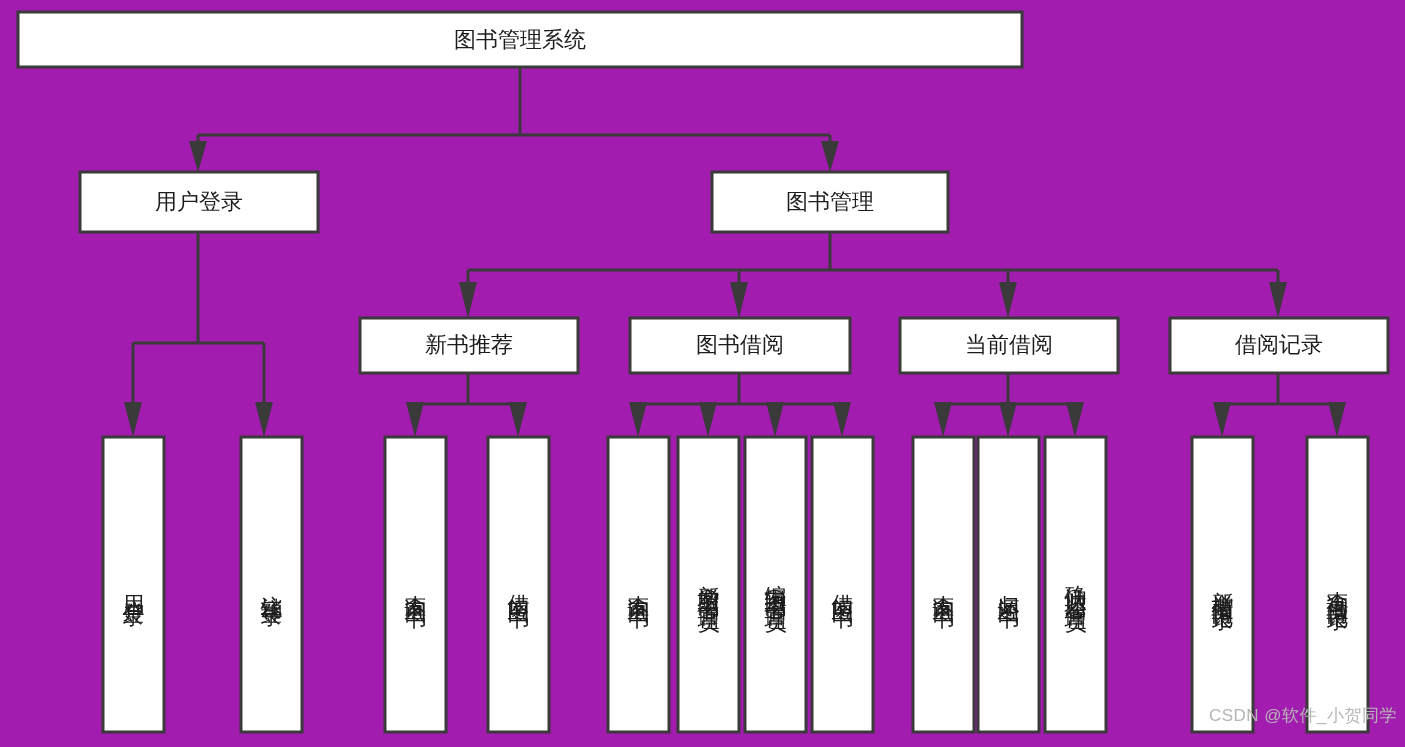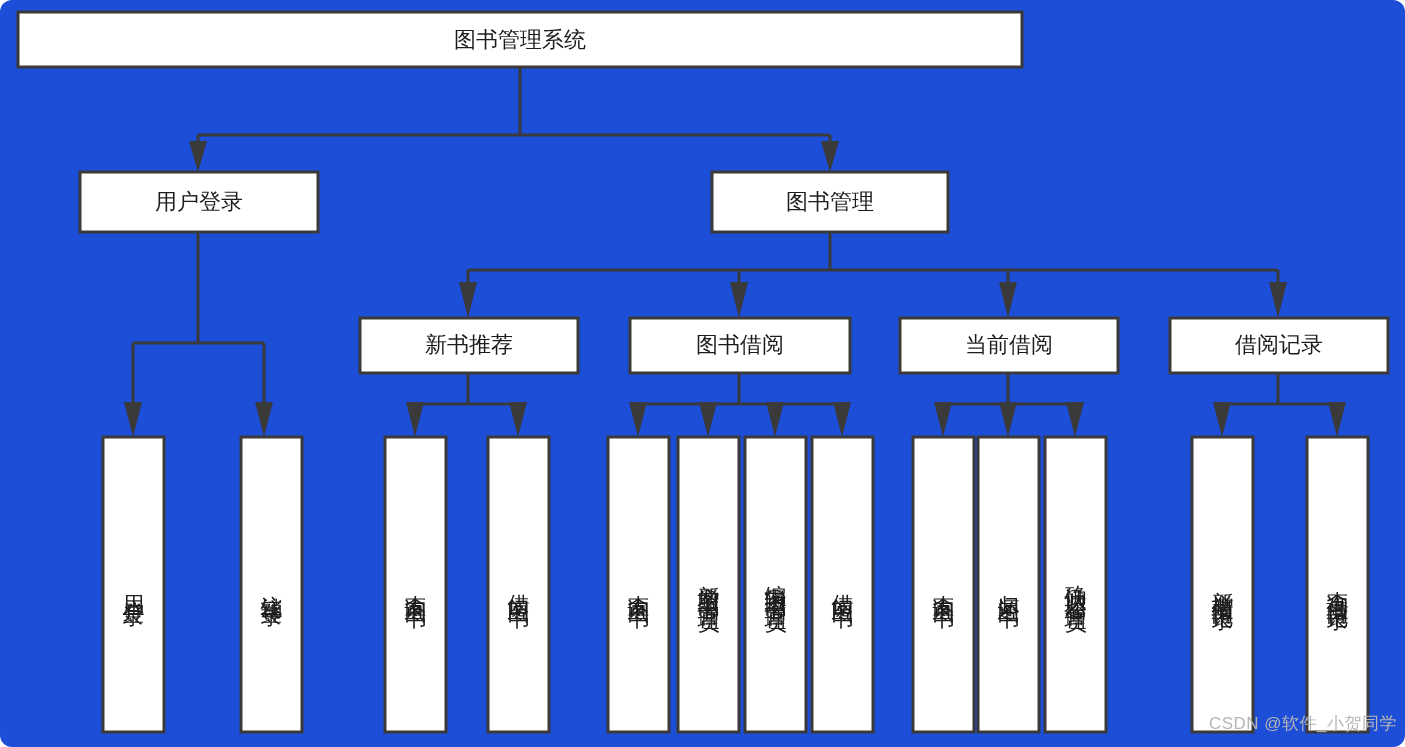--- a/index.html
+++ b/index.html
@@ -7,23 +7,22 @@
     padding: 0;
     background: #ffffff;
   }
   body {
     font-family: "Liberation Sans", "DejaVu Sans", sans-serif;
   }
   #diagram-root {
     position: relative;
     width: 1405px;
     height: 747px;
-    background: #1d4ed8;
+    background: #a21caf;
     overflow: hidden;
-    border-radius: 12px;
   }
   svg.flow {
     position: absolute;
     left: 0;
     top: 0;
     width: 1405px;
     height: 747px;
   }
   .box-rect {
     fill: #ffffff;
@@ -52,21 +51,21 @@
     font-size: 22px;
     fill: #1c1c1c;
     writing-mode: vertical-rl;
     text-orientation: upright;
     letter-spacing: 4px;
     text-anchor: middle;
   }
   .watermark {
     position: absolute;
     right: 8px;
-    bottom: 12px;
+    bottom: 20px;
     font-family: "Liberation Sans", "DejaVu Sans", sans-serif;
     font-size: 17px;
     color: #b5b5b5;
     white-space: nowrap;
     letter-spacing: 0.5px;
     pointer-events: none;
   }
 </style>
 </head>
 <body>

